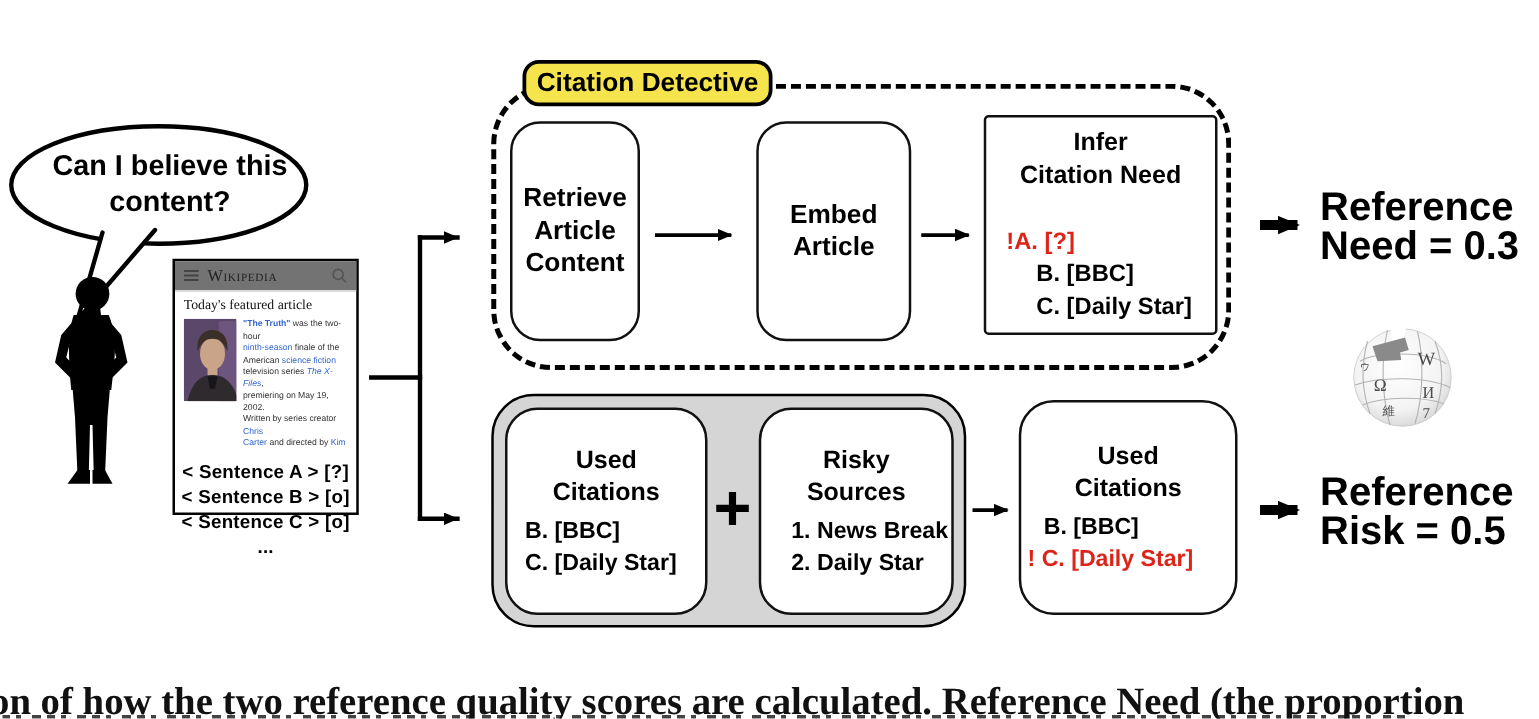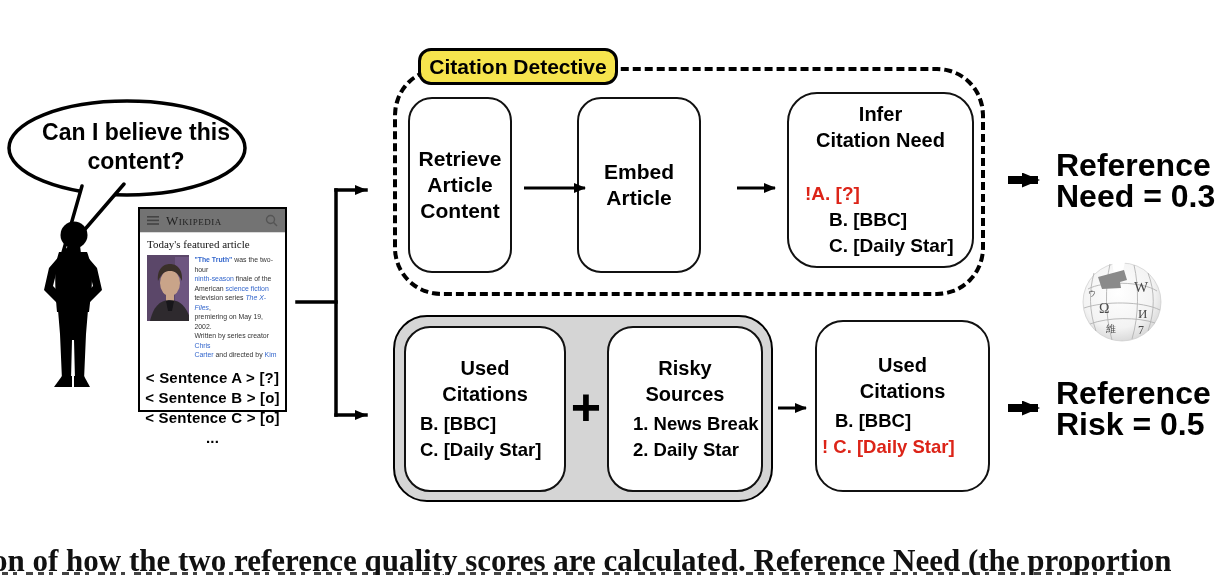--- a/index.html
+++ b/index.html
@@ -31,23 +31,23 @@
               border-radius:48px;box-sizing:border-box;z-index:1;}
   #cd-badge{left:418px;top:48px;width:200px;height:37px;background:#F6E44D;
             border:3px solid #000;border-radius:13px;box-sizing:border-box;
             display:flex;align-items:center;justify-content:center;
             font-size:21px;font-weight:700;z-index:4;color:#000;}
   .node{background:#fff;border:2px solid #111;display:flex;flex-direction:column;
         align-items:center;justify-content:center;box-sizing:border-box;z-index:2;
         text-align:center;color:#000;}
   #box-retrieve{left:408px;top:97px;width:104px;height:176px;border-radius:24px;
                 font-size:21px;font-weight:700;line-height:26px;}
-  #box-embed{left:577px;top:97px;width:124px;height:176px;border-radius:24px;
+  #box-embed{left:605px;top:97px;width:124px;height:176px;border-radius:24px;
              font-size:21px;font-weight:700;line-height:26px;}
-  #box-infer{left:787px;top:92px;width:187px;height:176px;border-radius:30px;gap:24px;}
+  #box-infer{left:787px;top:92px;width:187px;height:176px;border-radius:4px;gap:24px;}
   .node-title{font-size:20px;font-weight:700;line-height:26px;}
   .items{align-self:stretch;text-align:left;font-size:19px;font-weight:600;
          line-height:26px;margin-top:4px;}
   #box-infer .items{padding-left:40px;}
   .red{color:#DC2418;font-weight:700;}
   #box-infer .items .red{padding-left:0;margin-left:-32px;padding-left:8px;}
   .result{font-size:32px;font-weight:700;line-height:31px;color:#000;z-index:2;}
   #result-need{left:1056px;top:150px;}
   #result-risk{left:1056px;top:378px;}
 

